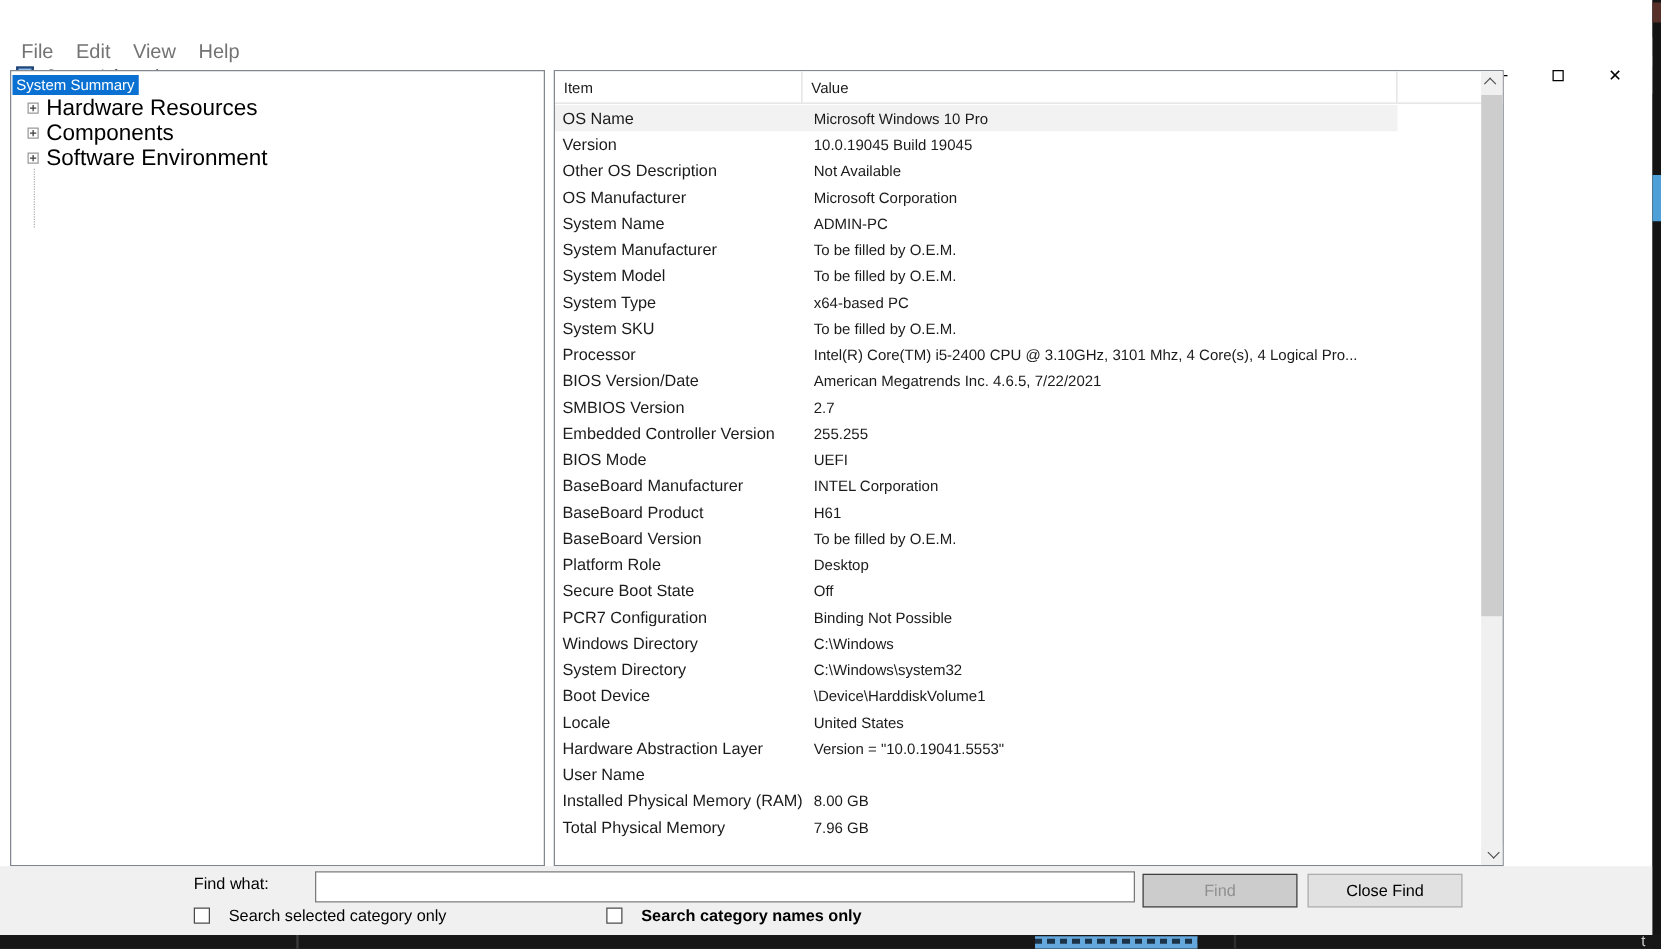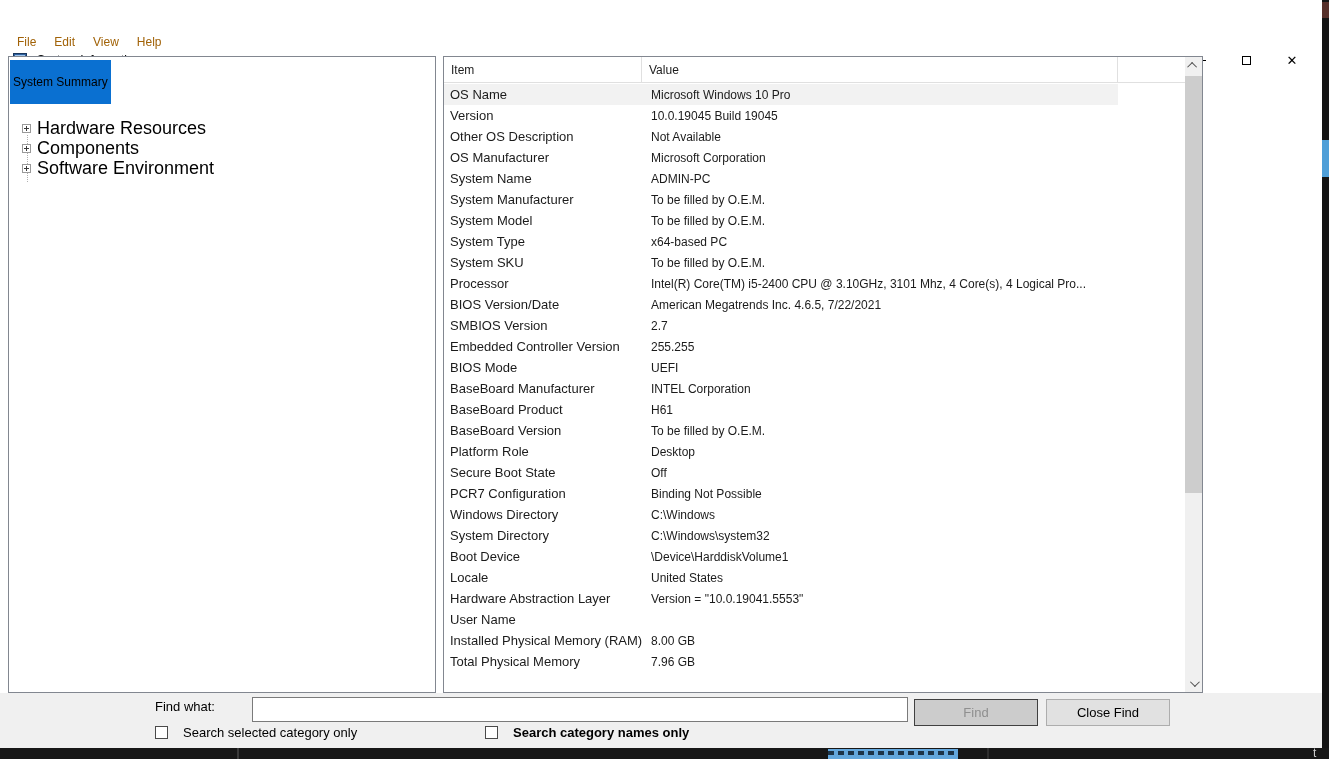--- a/index.html
+++ b/index.html
@@ -17,25 +17,25 @@
   .app-icon .stand { position:absolute; left:5px; top:11px; width:4px; height:3px; background:#5a5a5a; }
   .app-icon .base  { position:absolute; left:3px; top:14px; width:8px; height:2px; background:#5a5a5a; }
   .title-text { margin-left:8px; font-size:12px; color:#000; }
   .win-controls { position:absolute; right:7px; top:0; height:30px; display:flex; }
   .win-btn { width:46px; height:30px; display:flex; align-items:center; justify-content:center; }
   .glyph-min { width:11px; height:0; border-top:1px solid #000; }
   .glyph-max { width:9px; height:9px; border:1px solid #000; }
   .glyph-close { font-size:13px; color:#000; line-height:1; }
 
   .menubar { position:absolute; left:0; top:30px; width:100%; height:23px; display:flex; align-items:center; padding-left:8px; background:#fff; }
-  .menu-item { padding:3px 9px; font-size:12px; color:#a16207; }
+  .menu-item { padding:3px 9px; font-size:16px; color:#737373; }
 
   
   .tree-pane { position:absolute; left:8px; top:56px; width:428px; height:637px; border:1px solid #828790; background:#fff; overflow:hidden; }
-  .tree-root { display:inline-block; margin:3px 0 14px 1px; padding:15px 3px; background:#0a70d1; color:#000000; font-size:12px; }
+  .tree-root { display:inline-block; margin:3px 0 0 1px; padding:1px 3px; background:#0a70d1; color:#ffffff; font-size:12px; }
   .tree-item { position:relative; height:20px; display:flex; align-items:center; }
   .expander { width:9px; height:9px; border:1px solid #9a9a9a; background:#fff; margin-left:13px; position:relative; flex:none; }
   .expander:before, .expander:after { content:""; position:absolute; background:#3c3c3c; }
   .expander:before { left:1px; top:3px; width:5px; height:1px; }
   .expander:after  { left:3px; top:1px; width:1px; height:5px; }
   .tree-label { margin-left:6px; font-size:18px; color:#000; }
   .tree-vline { position:absolute; left:18px; top:78px; height:47px; border-left:1px dotted #b0b0b0; }
 
   
   .list-pane { position:absolute; left:443px; top:56px; width:760px; height:637px; border:1px solid #828790; background:#fff; overflow:hidden; }

